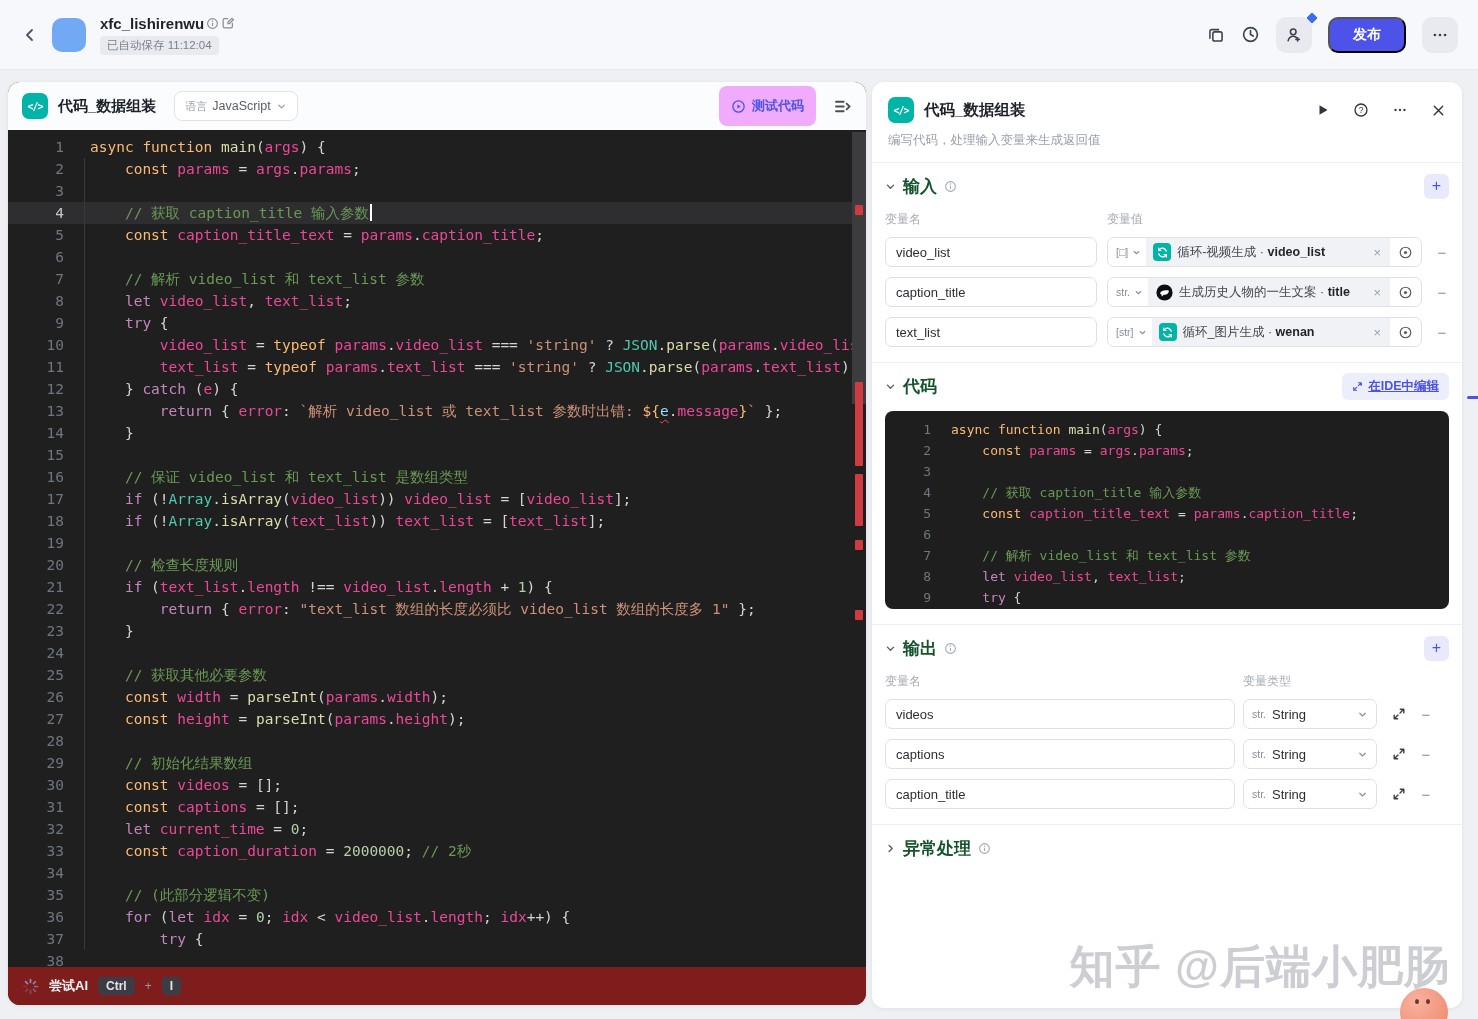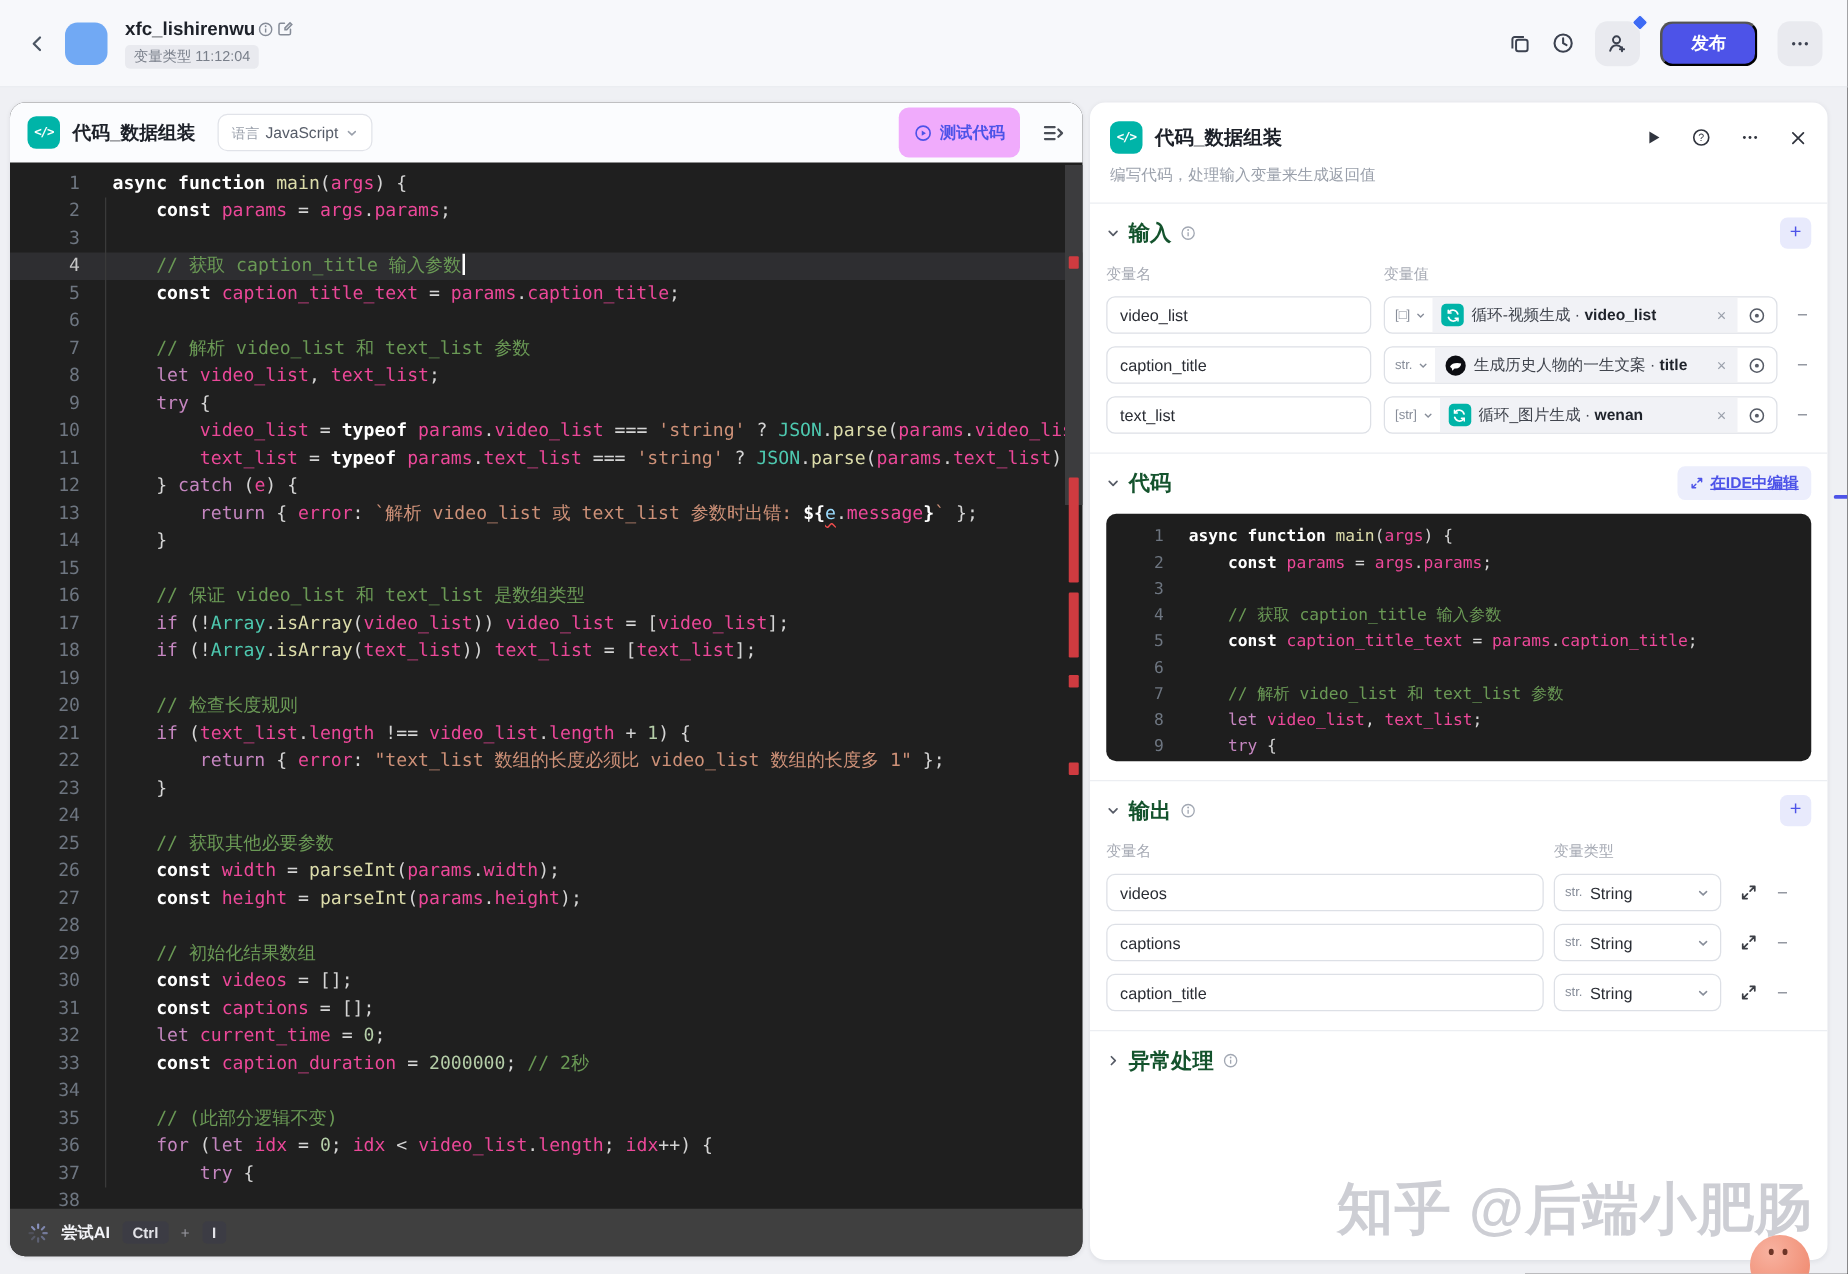--- a/index.html
+++ b/index.html
@@ -34,30 +34,30 @@
   .test-btn{margin-left:auto;height:40px;background:#f0abfc;border-radius:8px;color:#4d53e8;font-size:13px;font-weight:700;display:flex;align-items:center;gap:6px;padding:0 12px;cursor:pointer;}
   .fold-ic{margin-left:17px;color:#4a4e57;cursor:pointer;display:flex;}
 
   .code-area{position:absolute;left:0;top:48px;right:0;bottom:38px;overflow:hidden;font-family:"DejaVu Sans Mono",monospace;font-size:14.5px;line-height:22px;padding-top:6px;}
   .indent-guide{position:absolute;left:76px;top:28px;width:1px;height:792px;background:#3a3a3a;}
   .cl{display:flex;height:22px;white-space:pre;}
   .cl.active{background:#2e2e31;}
   .ln{width:82px;min-width:82px;text-align:right;padding-right:26px;color:#6e7681;user-select:none;}
   .cl.active .ln{color:#c6c6c6;}
   .lc{color:#d4d4d4;}
-  .tk-k{color:#ffffff;font-weight:bold;} .tk-kc{color:#c586c0;} .tk-f{color:#dcdcaa;} .tk-v{color:#ec4899;}
+  .tk-k{color:#fdba74;} .tk-kc{color:#c586c0;} .tk-f{color:#dcdcaa;} .tk-v{color:#ec4899;}
   .tk-s{color:#ce9178;} .tk-c{color:#6a9955;} .tk-n{color:#b5cea8;} .tk-p{color:#d4d4d4;} .tk-t{color:#4ec9b0;}
   .tk-ve{color:#9cdcfe;text-decoration:underline wavy #f14c4c 1px;text-underline-offset:3px;}
   .caret{display:inline-block;width:1.5px;height:17px;background:#ffffff;vertical-align:-3px;margin-left:1px;}
 
   .scrollcol{position:absolute;top:48px;right:0;width:14px;bottom:38px;}
   .scroll-thumb{position:absolute;left:0;top:2px;width:14px;height:272px;background:#3c3c3e;}
   .ov-mark{position:absolute;left:3px;width:8px;background:#cf3b40;border-radius:1px;}
 
-  .ai-bar{position:absolute;left:0;right:0;bottom:0;height:38px;background:#404040;border-radius:0 0 12px 12px;display:flex;align-items:center;gap:10px;padding:0 14px;}
+  .ai-bar{position:absolute;left:0;right:0;bottom:0;height:38px;background:#7f1d1d;border-radius:0 0 12px 12px;display:flex;align-items:center;gap:10px;padding:0 14px;}
   .ai-label{color:#f2f3f7;font-size:13px;font-weight:700;}
   .keycap{background:#3c3c44;border-radius:4px;padding:2px 8px;color:#e3e3e8;font-size:12px;font-weight:700;}
   .key-plus{color:#9a9aa2;font-size:12px;}
 
   
   .config-panel{position:absolute;left:872px;top:82px;width:590px;bottom:11px;background:#ffffff;border-radius:12px;box-shadow:0 1px 4px rgba(20,24,40,.07);overflow:hidden;}
   .cp-head{padding:15px 16px 13px;border-bottom:1px solid #eceef2;}
   .cp-title-row{display:flex;align-items:center;}
   .cp-title{margin-left:10px;font-size:15.5px;font-weight:700;color:#1d2129;}
   .cp-head-ics{margin-left:auto;display:flex;align-items:center;gap:23px;color:#30343e;}
@@ -131,21 +131,21 @@
               <circle cx="8" cy="4.9" r="0.9" fill="currentColor" stroke="none"></circle>
             </svg>
         </span>
         <span class="title-ic">
           <svg width="14" height="14" viewBox="0 0 16 16" fill="none" stroke="currentColor" stroke-width="1.4" stroke-linecap="round">
               <path d="M13 8.5V12a1.5 1.5 0 0 1-1.5 1.5H4A1.5 1.5 0 0 1 2.5 12V4.5A1.5 1.5 0 0 1 4 3h3.5"></path>
               <path d="M12.6 2.6 8 7.2V8.8h1.6l4.6-4.6z"></path>
             </svg>
         </span>
       </div>
-      <span class="autosave">变量类型 11:12:04</span>
+      <span class="autosave">已自动保存 11:12:04</span>
     </div>
   </div>
   <div class="tb-right">
     <span class="plain-ic">
       <svg width="18" height="18" viewBox="0 0 16 16" fill="none" stroke="currentColor" stroke-width="1.4">
           <rect x="5.2" y="5.2" width="8.2" height="8.2" rx="1.6"></rect>
           <path d="M10.8 3.2H4.2A1.6 1.6 0 0 0 2.6 4.8v6.6"></path>
         </svg>
     </span>
     <span class="plain-ic">

